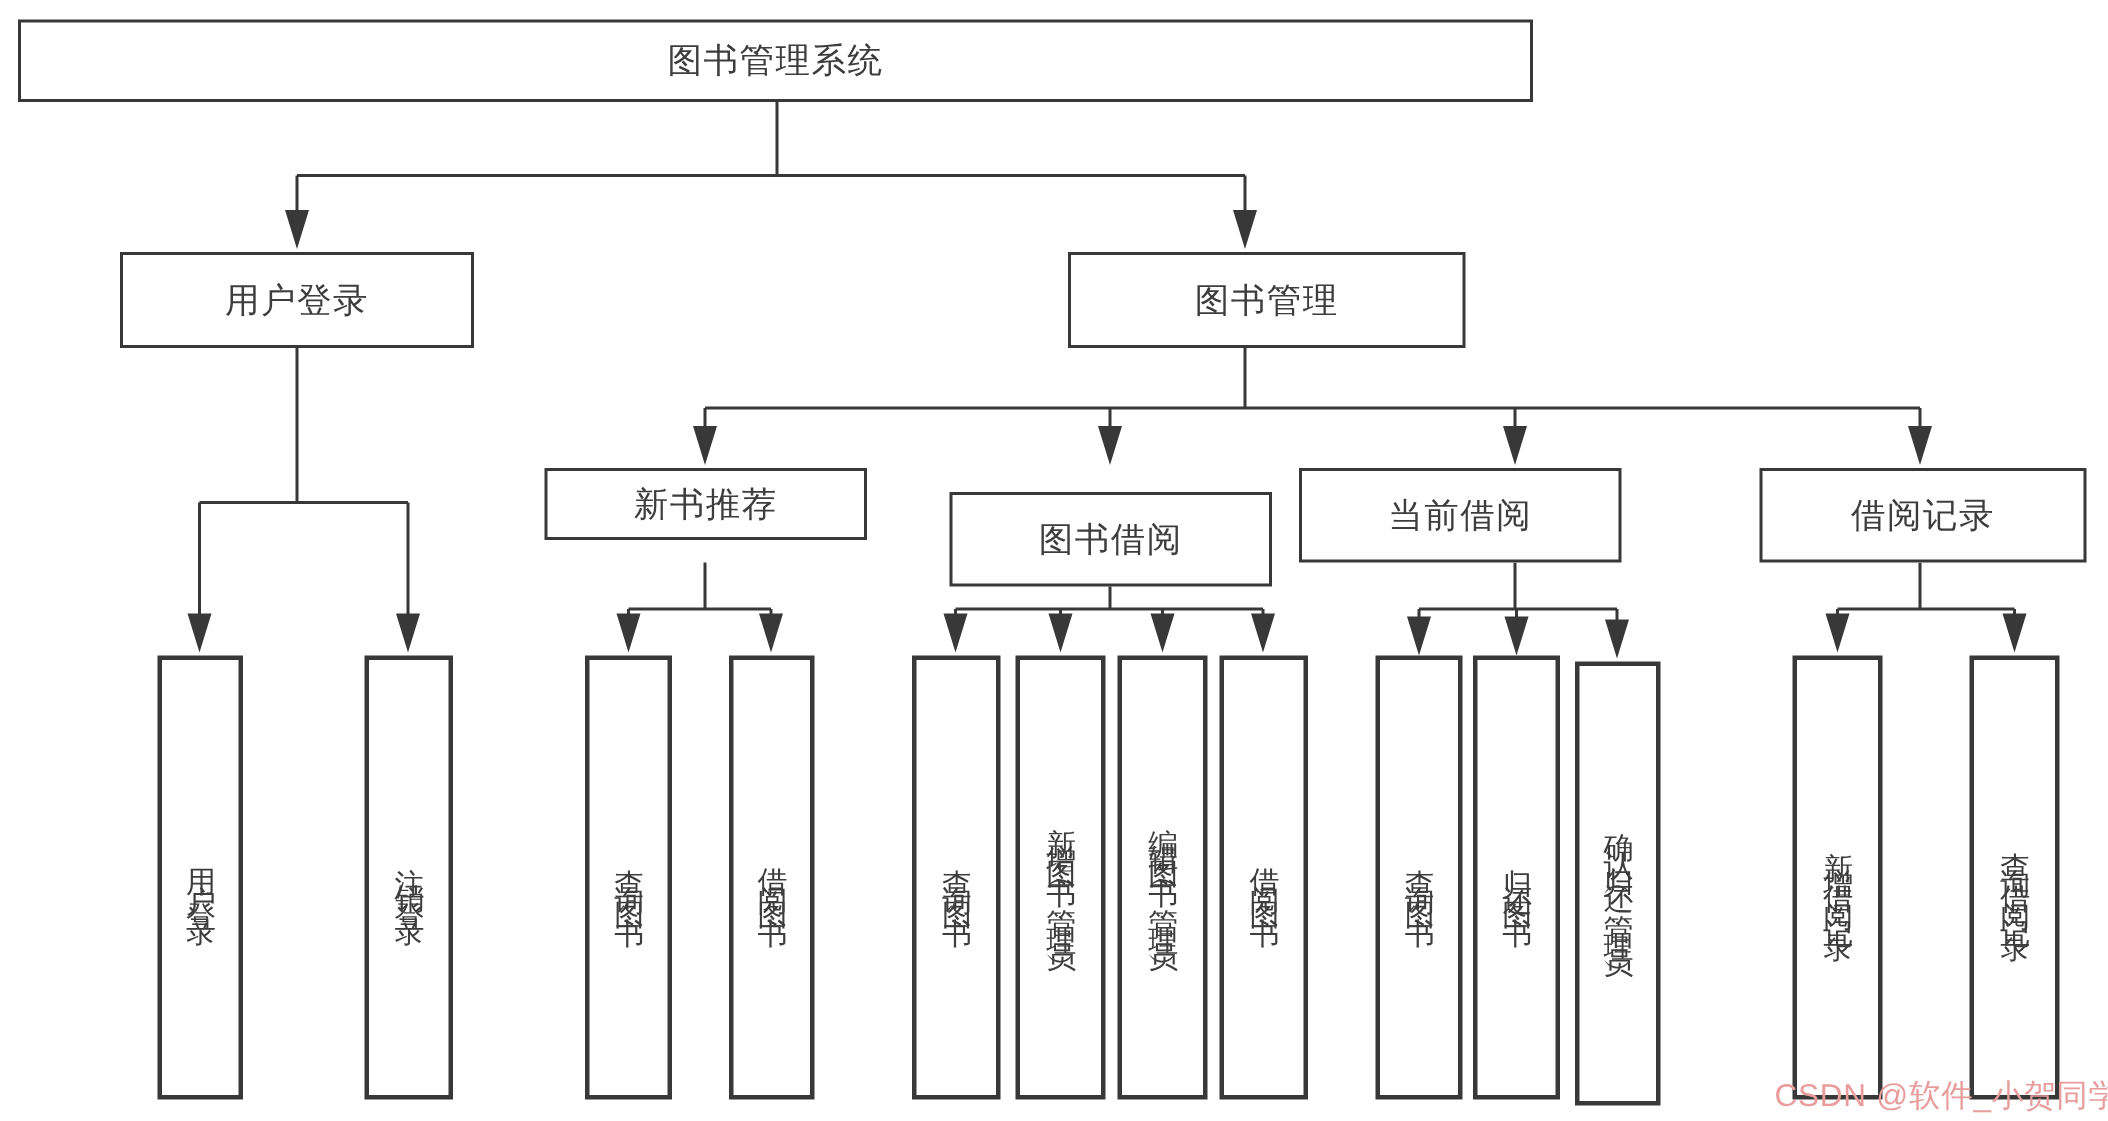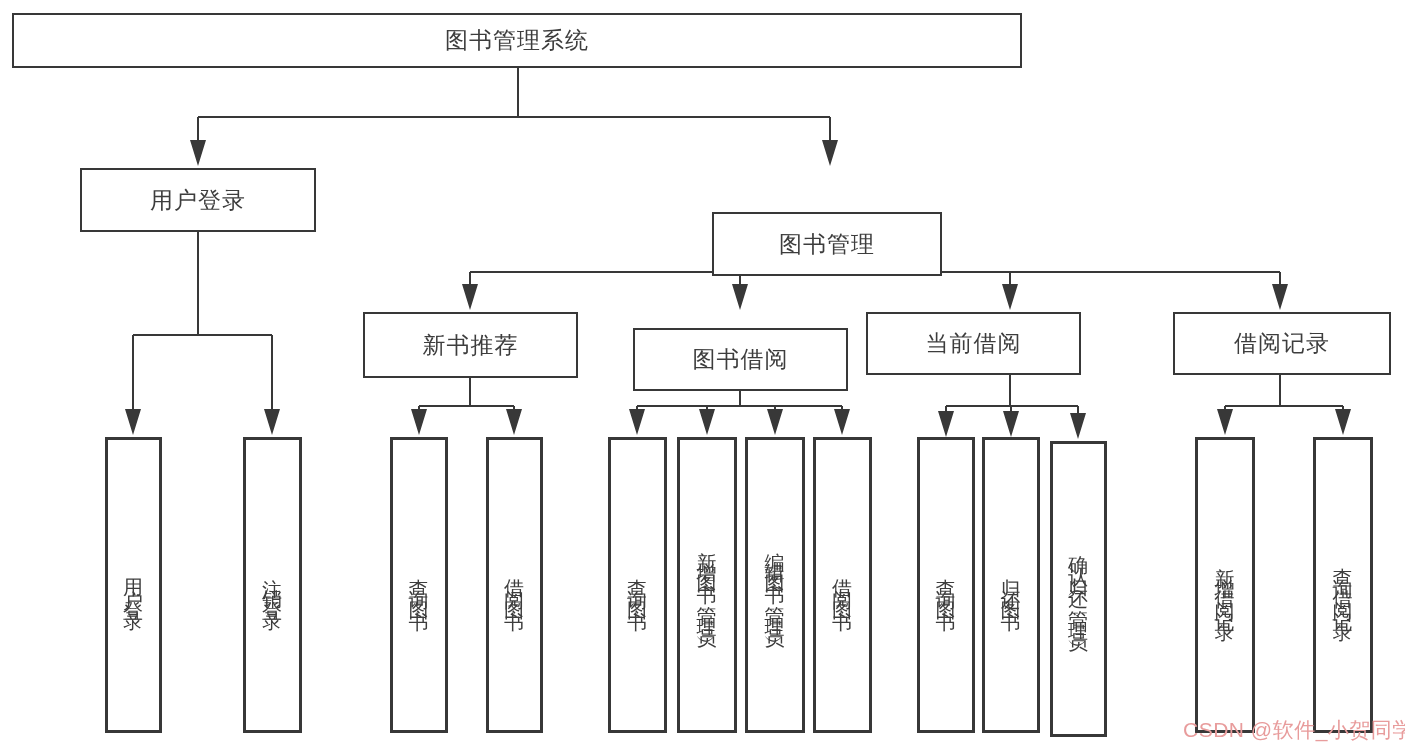--- a/index.html
+++ b/index.html
@@ -16,22 +16,22 @@
   .root  { border-width:2px; }
   .hbox  { font-size:23px; letter-spacing:1px; }
   .leaf  { border-width:3px; }
   .leaf span {
     writing-mode:vertical-lr; text-orientation:mixed;
     font-size:20px; letter-spacing:11px; line-height:1; white-space:nowrap;
   }
   
   .n-root { left:12px;  top:13px;  width:1010px; height:55px; }
   .n-l2a  { left:80px;  top:168px; width:236px; height:64px; }
-  .n-l2b  { left:712px; top:168px; width:230px; height:64px;margin-top:44px; }
-  .n-l3a  { left:363px; top:312px; width:215px; height:66px; }
+  .n-l2b  { left:712px; top:168px; width:265px; height:64px; }
+  .n-l3a  { left:363px; top:312px; width:215px; height:48px; }
   .n-l3b  { left:633px; top:328px; width:215px; height:63px; }
   .n-l3c  { left:866px; top:312px; width:215px; height:63px; }
   .n-l3d  { left:1173px;top:312px; width:218px; height:63px; }
   .n-a1 { left:105px;  top:437px; width:57px; height:296px; }
   .n-a2 { left:243px;  top:437px; width:59px; height:296px; }
   .n-b1 { left:390px;  top:437px; width:58px; height:296px; }
   .n-b2 { left:486px;  top:437px; width:57px; height:296px; }
   .n-c1 { left:608px;  top:437px; width:59px; height:296px; }
   .n-c2 { left:677px;  top:437px; width:60px; height:296px; }
   .n-c3 { left:745px;  top:437px; width:60px; height:296px; }

